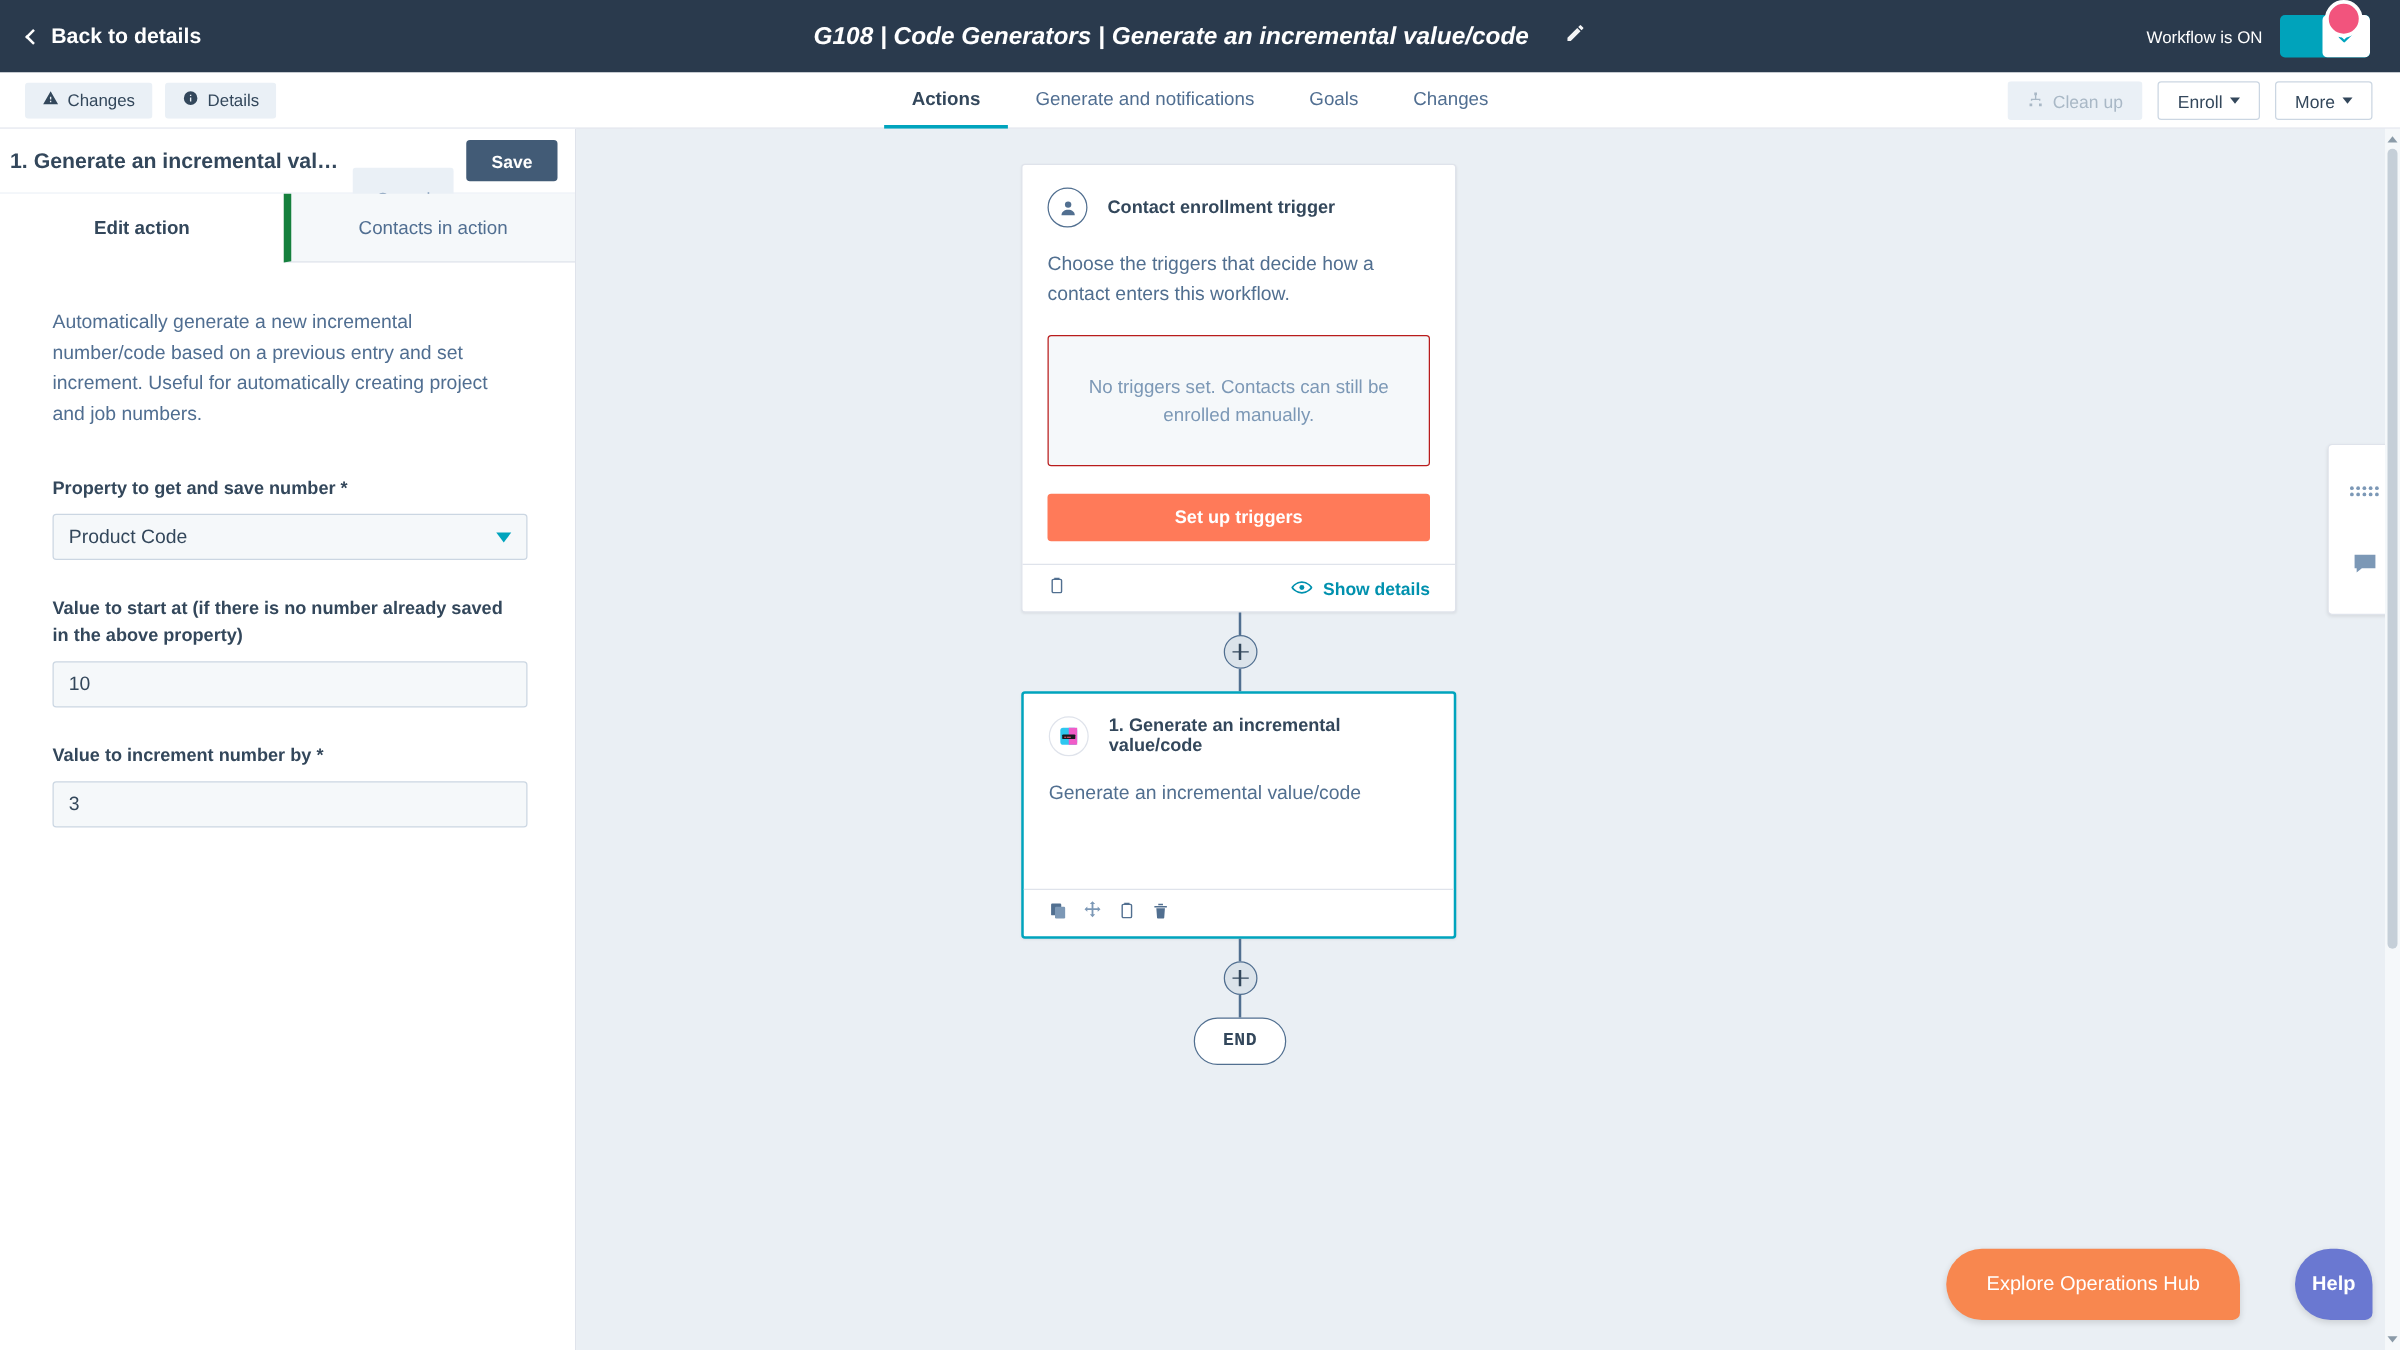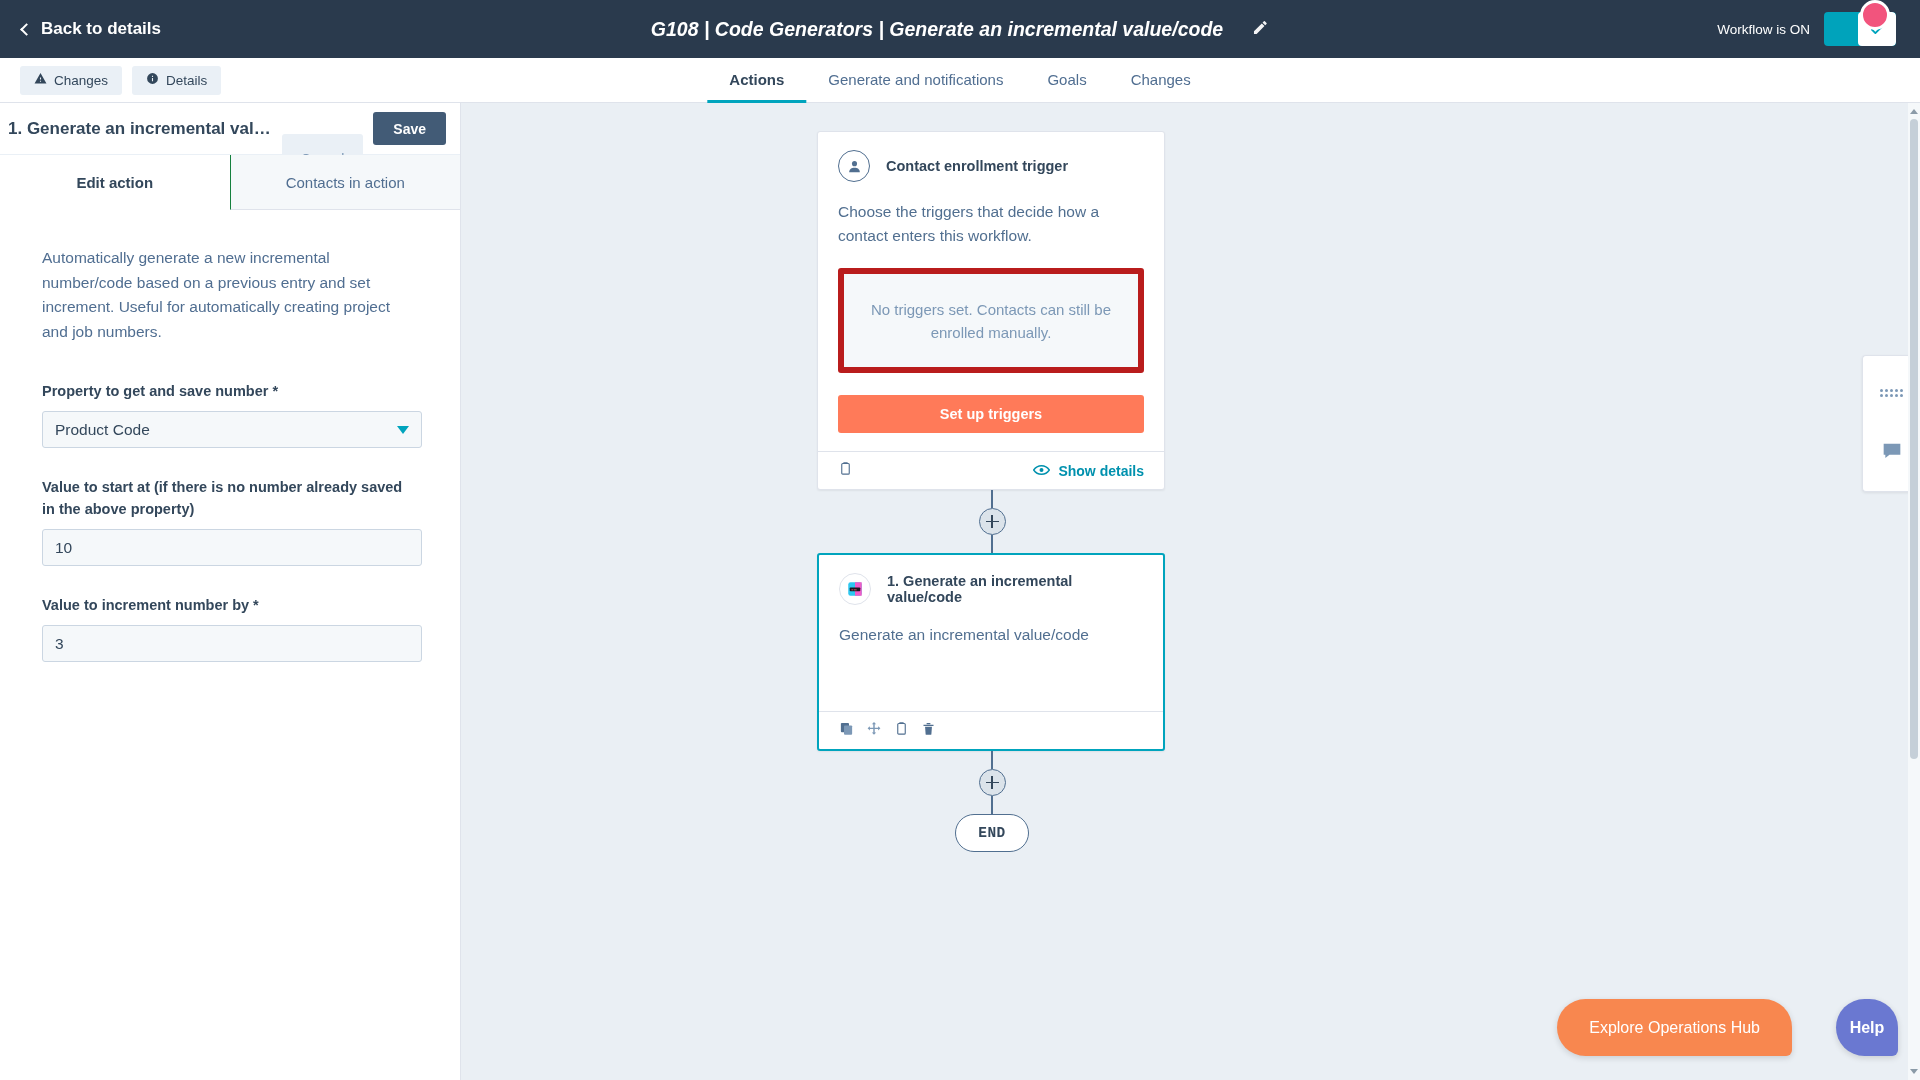--- a/index.html
+++ b/index.html
@@ -116,21 +116,21 @@
   .btn-save {
     height: 33px; padding: 0 20px; border-radius: 3px;
     background: #425b76; border: none; color: #ffffff;
     font-size: 14px; font-weight: bold; cursor: pointer;
   }
   .panel-tabs { display: flex; height: 55px; }
   .ptab {
     flex: 1; display: flex; align-items: center; justify-content: center;
     font-size: 15px; color: #506e91; cursor: pointer;
     background: #f5f8fa; border-bottom: 1px solid #dfe3eb;
-    border-left: 1px solid #15803d;
+    border-left: 6px solid #15803d;
   }
   .ptab:first-child { border-left: none; }
   .ptab.active {
     background: #ffffff; color: #33475b; font-weight: bold;
     border-bottom: 1px solid #ffffff;
   }
   .panel-body { padding: 36px 42px 0 42px; }
   .desc { font-size: 15.5px; line-height: 24.5px; color: #506e91; }
   .field-label {
     font-size: 14.5px; font-weight: bold; color: #33475b;
@@ -180,21 +180,21 @@
     border: 1.5px solid #dfe3eb; background: #ffffff;
     display: flex; align-items: center; justify-content: center; flex: 0 0 auto;
   }
   .card-title { font-size: 14.5px; font-weight: bold; color: #33475b; }
   .card-text {
     padding: 18px 20px 0 20px; font-size: 15.5px;
     line-height: 24px; color: #516f90;
   }
   .empty-box {
     margin: 20px 20px 22px 20px; height: 105px;
-    background: #f5f8fa; border: 6px solid #b91c1c; border-radius: 3px;
+    background: #f5f8fa; border: 1px solid #b91c1c; border-radius: 3px;
     display: flex; align-items: center; justify-content: center;
     text-align: center; padding: 0 24px;
     font-size: 15px; line-height: 23px; color: #7c98b6;
   }
   .btn-orange {
     display: block; margin: 0 20px 18px 20px; height: 38px;
     background: #ff7a59; border: none; border-radius: 3px;
     color: #ffffff; font-size: 14.5px; font-weight: bold;
     width: calc(100% - 40px); cursor: pointer;
     font-family: "Liberation Sans", sans-serif;
@@ -336,20 +336,38 @@
       <span>Generate and notifications</span>
     </div>
     <div class="nav-tab">
       <span>Goals</span>
     </div>
     <div class="nav-tab">
       <span>Changes</span>
     </div>
   </div>
 
+  <div class="nav-right">
+    <div class="btn-disabled">
+      <span>
+        <svg width="13" height="13" viewBox="0 0 24 24" fill="#a9b8c6">
+            <path d="M10 2h4v4h-4zM3 18h4v4H3zm14 0h4v4h-4zM11 6v5H5v3h2v-1h10v1h2v-3h-6V6z"></path>
+          </svg>
+      </span>
+      <span>Clean up</span>
+    </div>
+    <div class="btn-outline">
+      <span>Enroll</span>
+      <span class="caret-down"></span>
+    </div>
+    <div class="btn-outline">
+      <span>More</span>
+      <span class="caret-down"></span>
+    </div>
+  </div>
 </div>
 
 <div class="panel">
   <div class="panel-head">
     <div class="panel-title">1. Generate an incremental value…</div>
     <button class="btn-cancel">Cancel</button>
     <button class="btn-save">Save</button>
   </div>
 
   <div class="panel-tabs">

